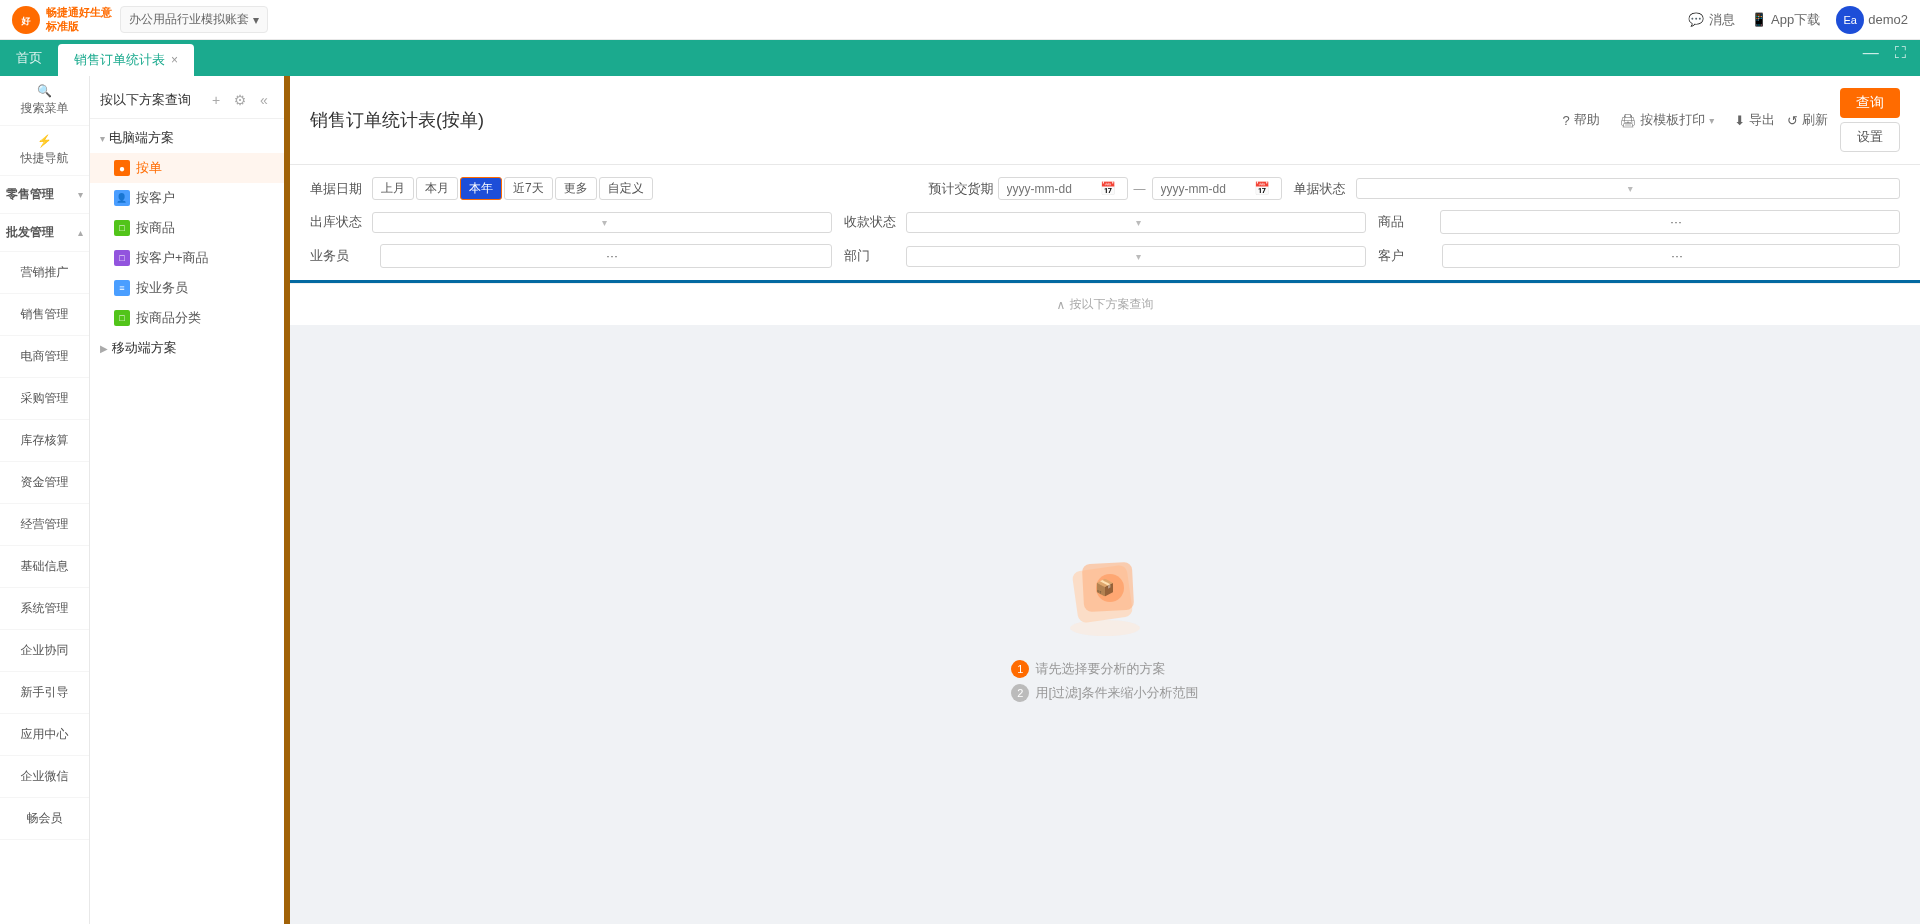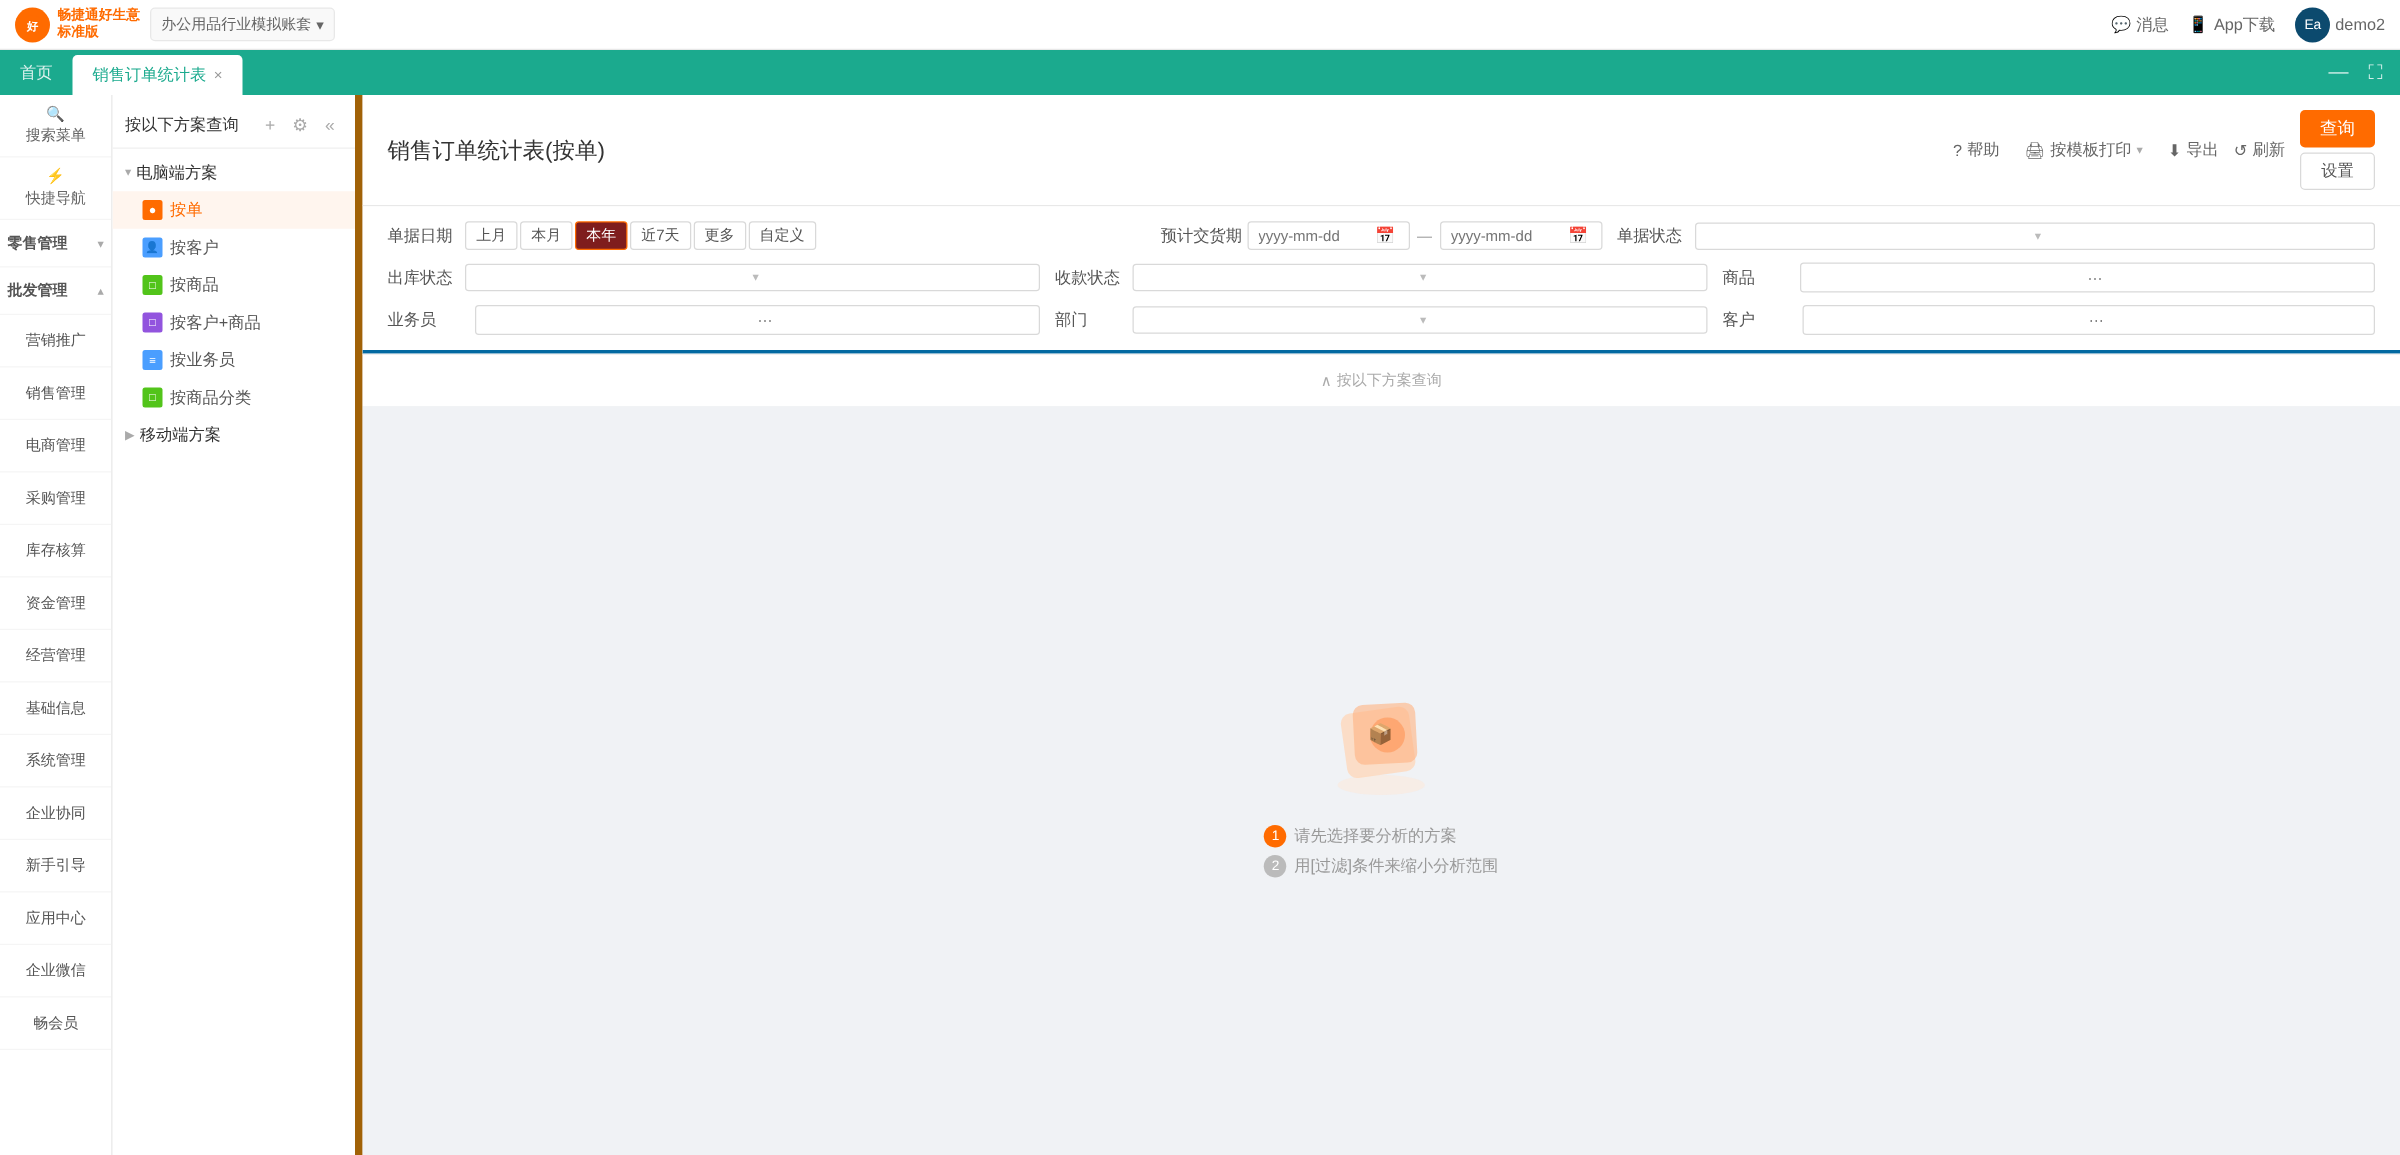--- a/index.html
+++ b/index.html
@@ -7,24 +7,24 @@
 
     
     .top-bar { height: 40px; background: #fff; display: flex; align-items: center; justify-content: space-between; padding: 0 12px; border-bottom: 1px solid #e8e8e8; flex-shrink: 0; }
     .top-bar-left { display: flex; align-items: center; gap: 8px; }
     .logo-area { display: flex; align-items: center; gap: 6px; }
     .logo-circle { width: 28px; height: 28px; background: #ff6b00; border-radius: 50%; display: flex; align-items: center; justify-content: center; color: #fff; font-size: 12px; font-weight: bold; }
     .logo-text { font-size: 11px; color: #ff6b00; font-weight: bold; line-height: 1.2; }
     .workspace-selector { display: flex; align-items: center; gap: 4px; color: #666; font-size: 12px; cursor: pointer; padding: 4px 8px; border: 1px solid #e8e8e8; border-radius: 4px; background: #f9f9f9; }
     .top-bar-right { display: flex; align-items: center; gap: 16px; color: #666; font-size: 13px; }
     .top-bar-right-item { display: flex; align-items: center; gap: 4px; cursor: pointer; }
-    .avatar { width: 28px; height: 28px; background: #0c4a6e; border-radius: 50%; display: flex; align-items: center; justify-content: center; color: #fff; font-size: 12px; overflow: hidden; }
-
-    
-    .tab-bar { height: 36px; background: #1baa8e; display: flex; align-items: center; padding: 0 0; flex-shrink: 0; }
+    .avatar { width: 28px; height: 28px; background: #1d4ed8; border-radius: 50%; display: flex; align-items: center; justify-content: center; color: #fff; font-size: 12px; overflow: hidden; }
+
+    
+    .tab-bar { height: 36px; background: #1baa8e; display: flex; align-items: flex-start; padding: 0 0; flex-shrink: 0; }
     .tab-item { height: 36px; display: flex; align-items: center; padding: 0 16px; color: rgba(255,255,255,0.85); font-size: 13px; cursor: pointer; position: relative; gap: 6px; }
     .tab-item.home { background: transparent; }
     .tab-item.active { background: #fff; color: #1baa8e; border-radius: 4px 4px 0 0; margin-top: 4px; height: 32px; }
     .tab-close { font-size: 12px; color: #999; cursor: pointer; }
     .tab-bar-actions { margin-left: auto; display: flex; align-items: center; gap: 4px; padding-right: 8px; }
     .tab-bar-btn { color: rgba(255,255,255,0.8); cursor: pointer; font-size: 16px; padding: 4px 6px; }
 
     
     .main-layout { display: flex; flex: 1; overflow: hidden; }
 
@@ -66,21 +66,21 @@
     .page-actions { display: flex; align-items: center; gap: 12px; padding-bottom: 12px; }
     .page-action-btn { display: flex; align-items: center; gap: 4px; color: #666; font-size: 13px; cursor: pointer; }
 
     
     .filter-area { background: #fff; padding: 12px 20px; border-bottom: 3px solid #0369a1; flex-shrink: 0; }
     .filter-row { display: flex; align-items: center; gap: 12px; margin-bottom: 10px; flex-wrap: wrap; }
     .filter-row:last-child { margin-bottom: 0; }
     .filter-label { font-size: 13px; color: #555; white-space: nowrap; min-width: 56px; }
     .date-shortcuts { display: flex; gap: 2px; }
     .date-btn { padding: 2px 8px; border: 1px solid #d9d9d9; border-radius: 3px; font-size: 12px; color: #555; cursor: pointer; background: #fff; }
-    .date-btn.active { background: #7f1d1d; color: #fff; border-color: #ff6b00; }
+    .date-btn.active { background: #1d4ed8; color: #fff; border-color: #ff6b00; }
     .date-input { display: flex; align-items: center; border: 1px solid #d9d9d9; border-radius: 3px; padding: 3px 8px; min-width: 130px; background: #fff; gap: 4px; }
     .date-input input { border: none; outline: none; font-size: 12px; color: #999; width: 90px; background: transparent; }
     .date-sep { color: #999; font-size: 12px; margin: 0 2px; }
     .date-range-label { font-size: 12px; color: #aaa; padding: 2px 0; }
     .filter-select { display: flex; align-items: center; border: 1px solid #d9d9d9; border-radius: 3px; padding: 4px 8px; min-width: 140px; background: #fff; cursor: pointer; }
     .filter-select span { flex: 1; font-size: 12px; color: #999; }
     .filter-select .arrow { font-size: 10px; color: #bbb; }
     .filter-input-more { display: flex; align-items: center; border: 1px solid #d9d9d9; border-radius: 3px; padding: 4px 8px; min-width: 140px; background: #fff; cursor: pointer; }
     .filter-input-more span { flex: 1; font-size: 12px; color: #555; }
     .filter-dots { color: #bbb; font-size: 14px; cursor: pointer; }

